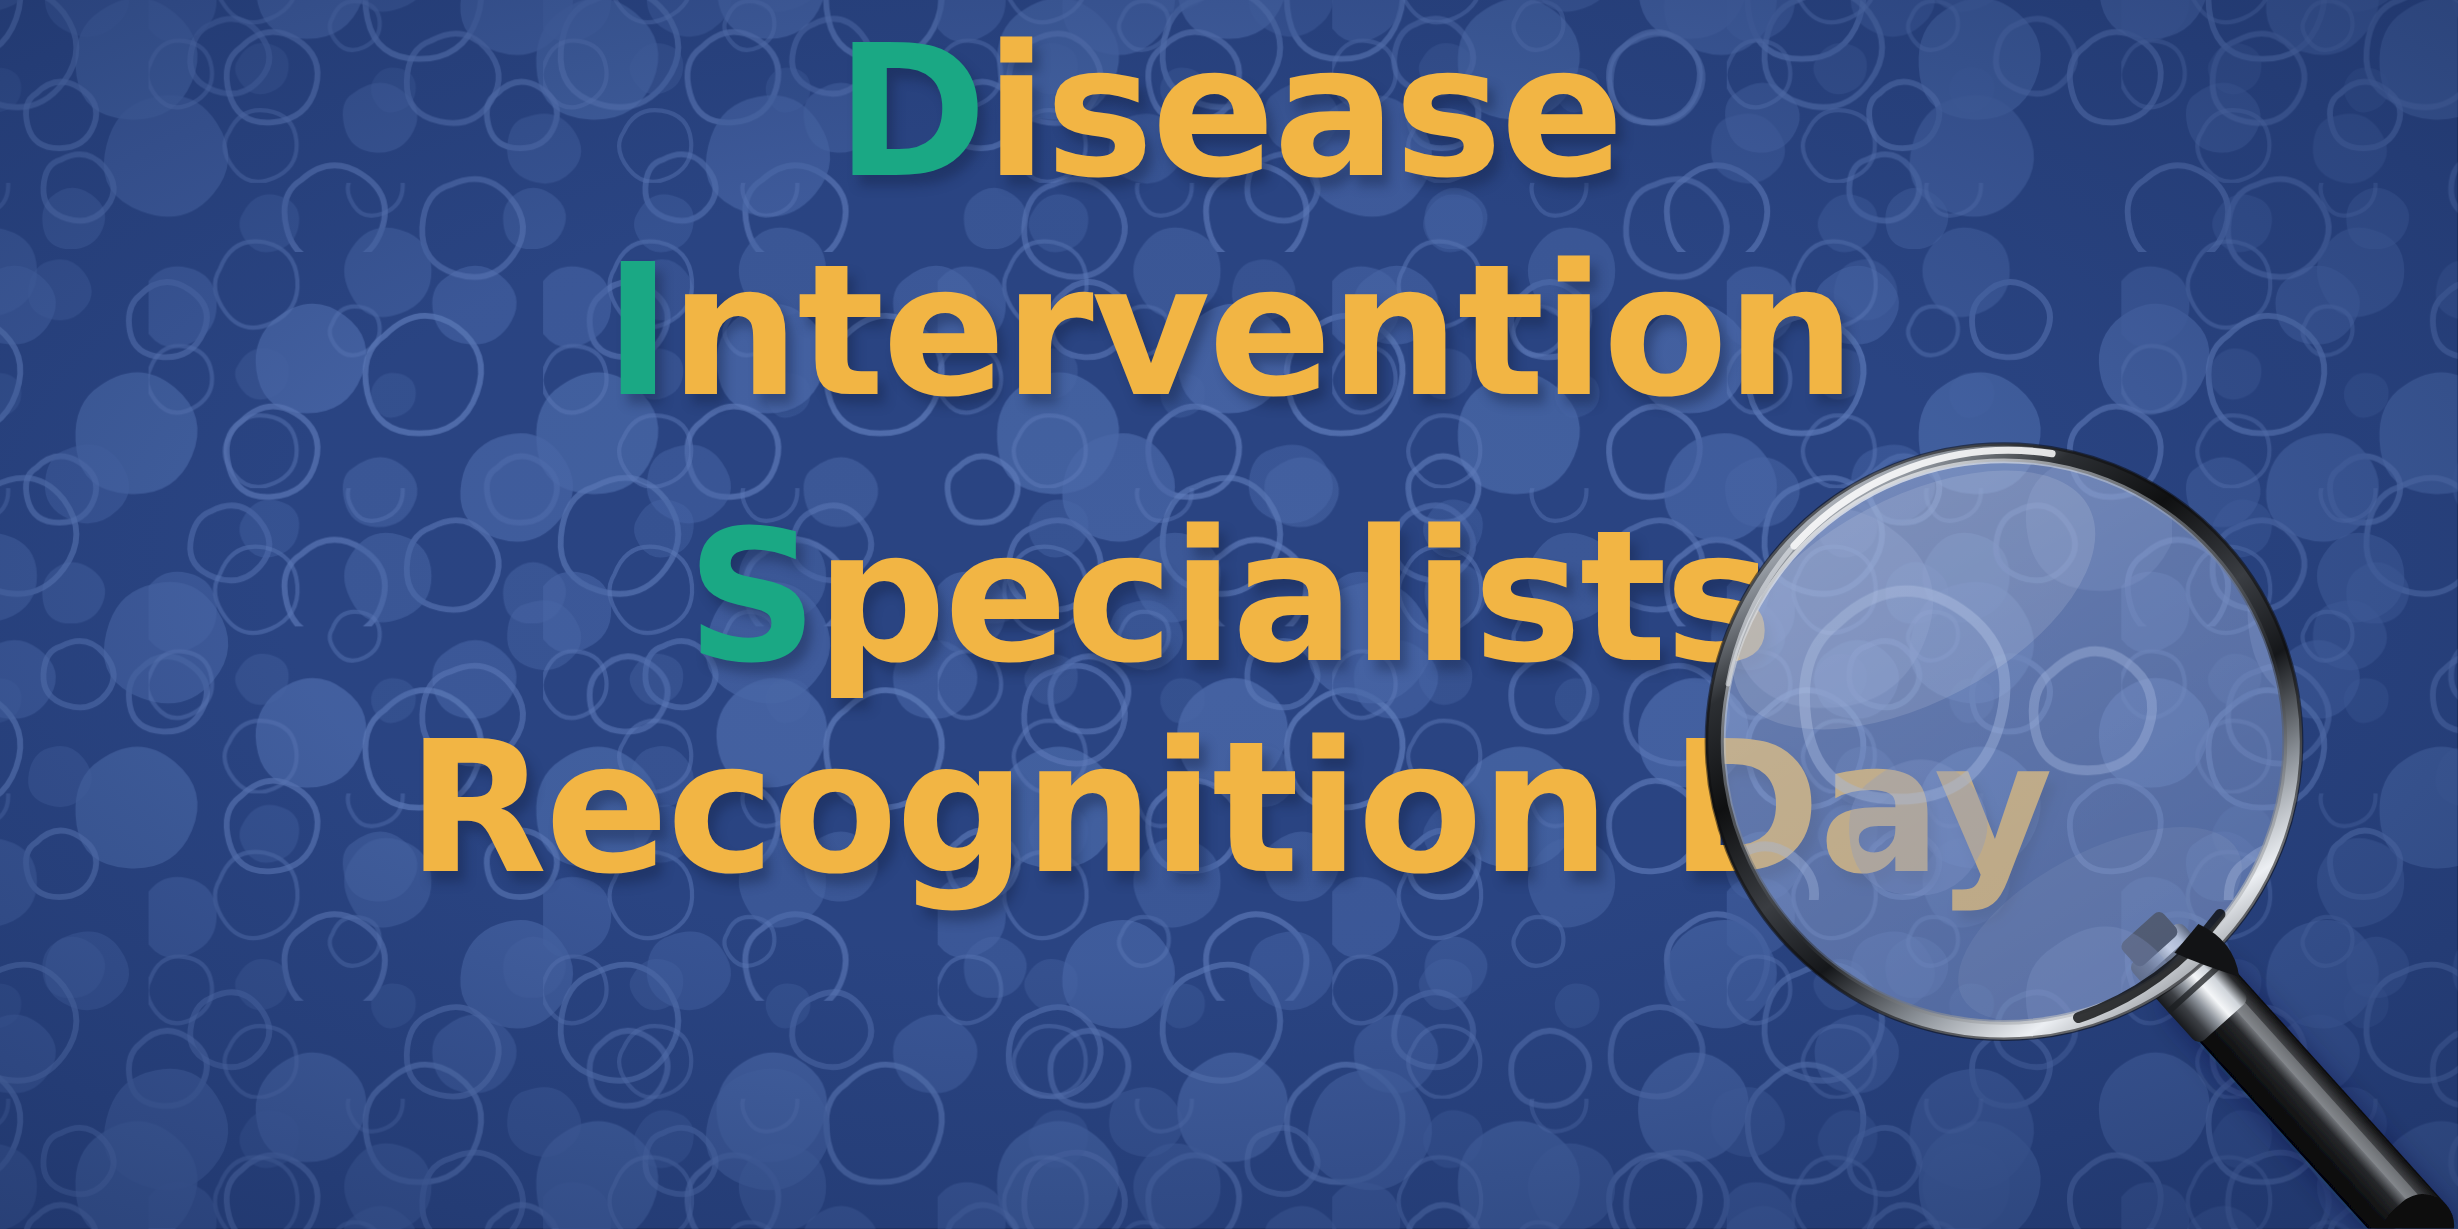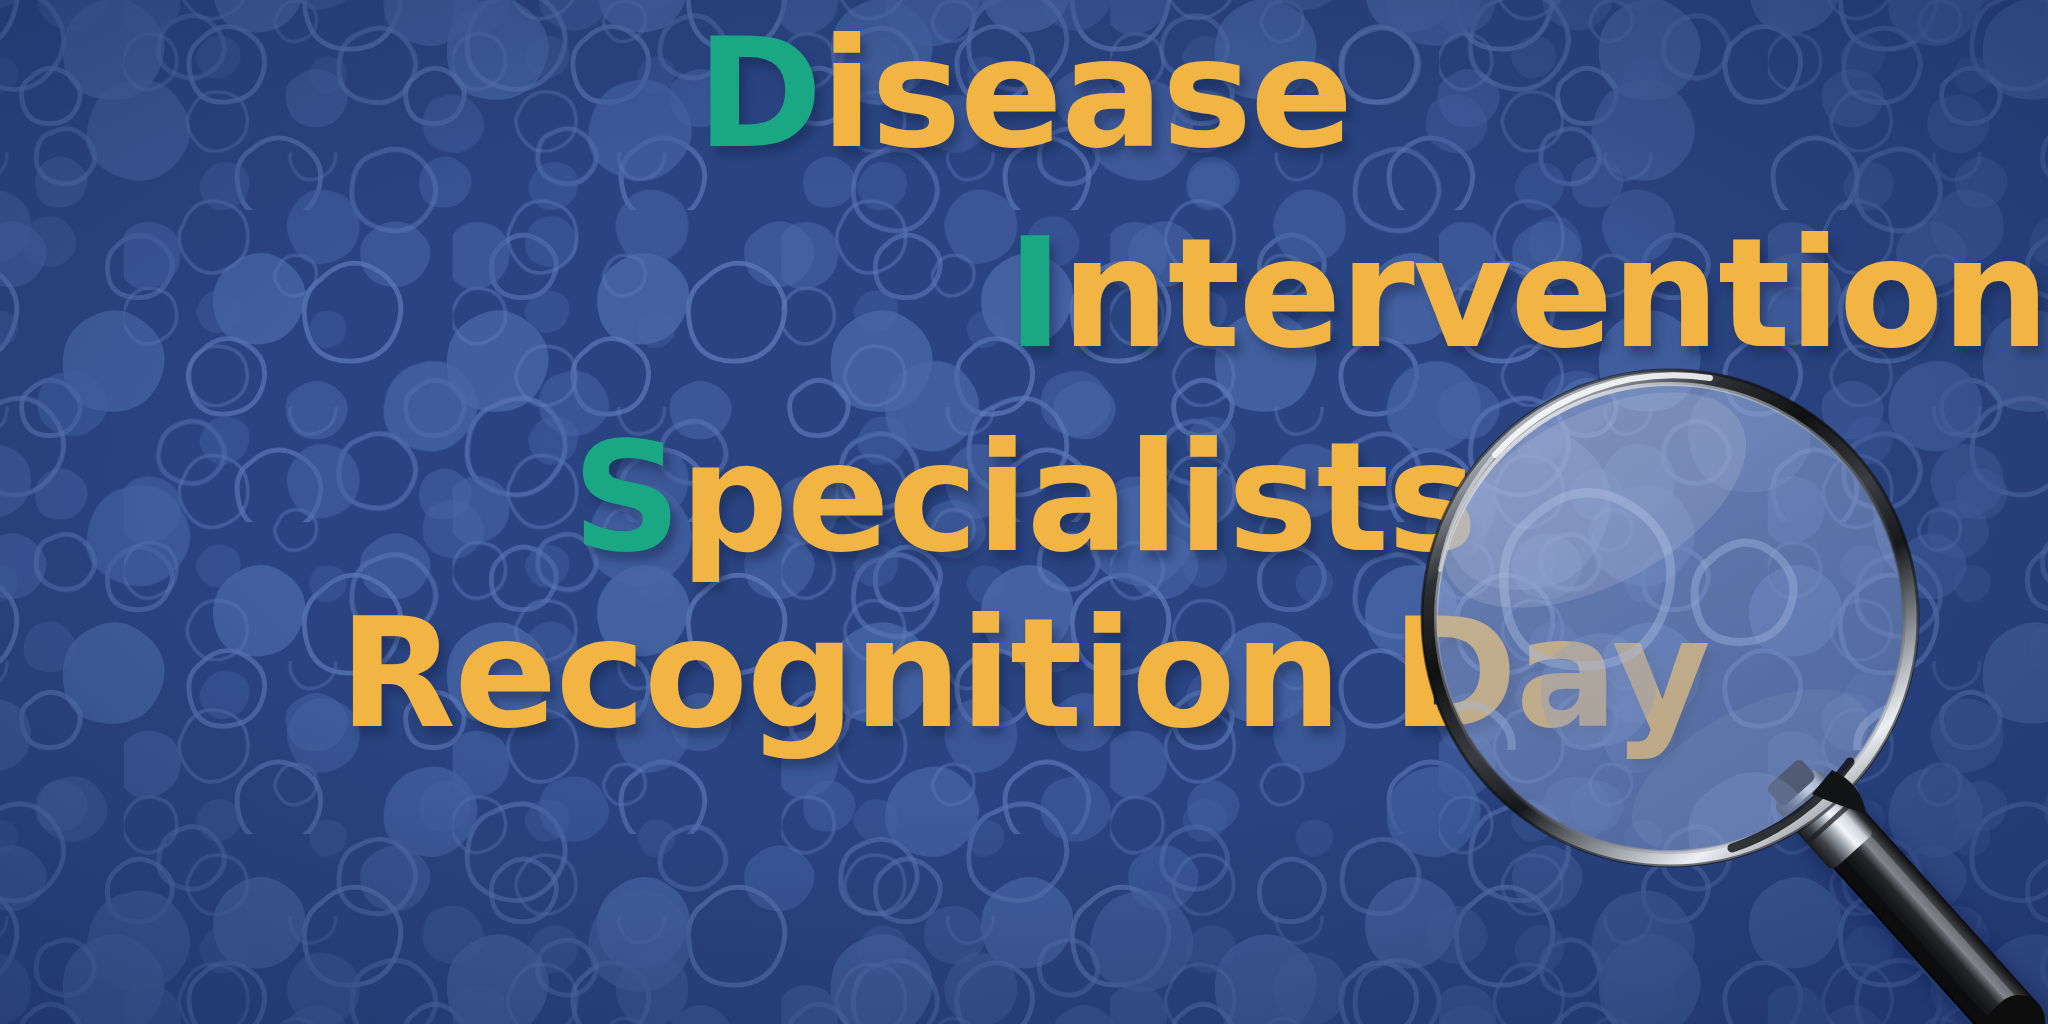--- a/index.html
+++ b/index.html
@@ -63,21 +63,21 @@
     letter-spacing: -0.012em;
     color: #f2b544;
     text-shadow: 6px 9px 9px rgba(18,32,66,0.38);
     white-space: nowrap;
     line-height: 1;
     pointer-events: auto;
   }
   .initial { color: #1aa884; }
 
   .line-1 { top: 18px;  font-size: 152px; }
-  .line-2 { top: 218px; font-size: 152px; text-align: right; }
+  .line-2 { top: 200px; font-size: 152px; }
   .line-3 { top: 422px; font-size: 152px; }
   .line-4 { top: 598px; font-size: 152px; }
 
   
   #magnifier {
     position: absolute;
     left: 1380px;
     top: 350px;
     width: 780px;
     height: 780px;

